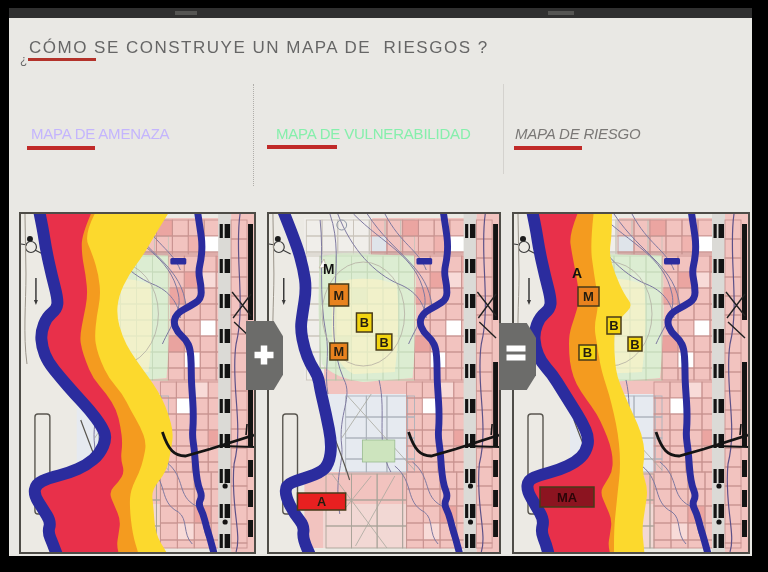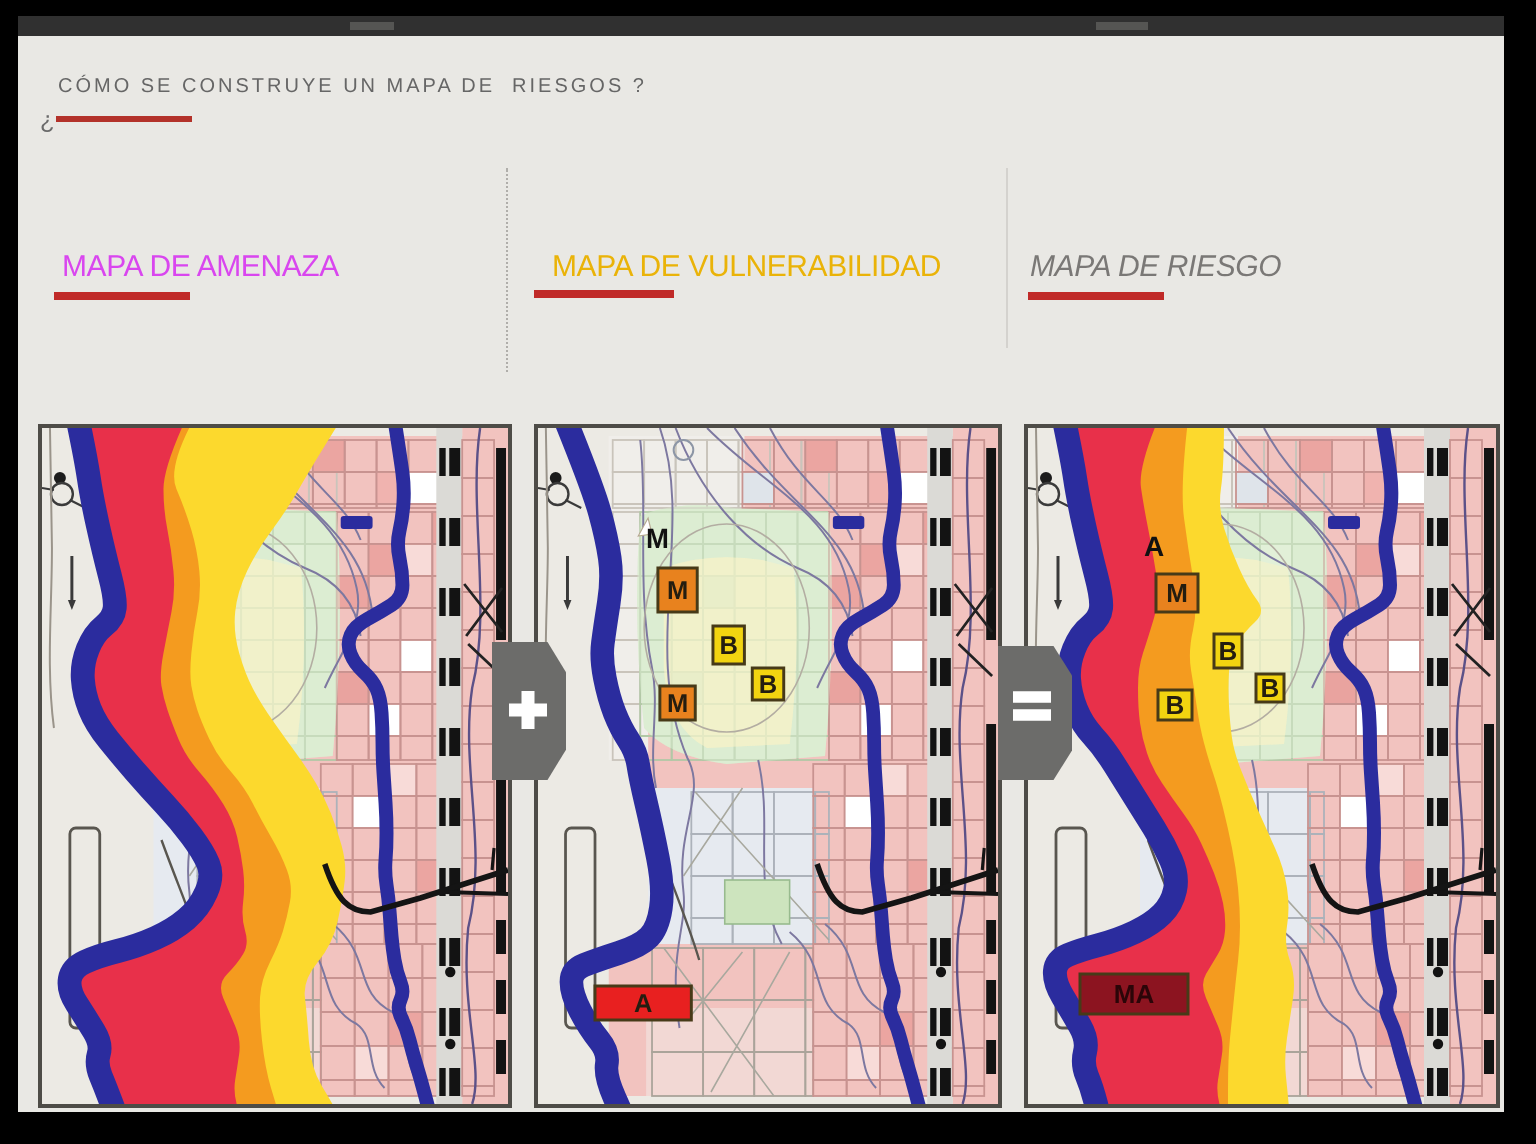--- a/index.html
+++ b/index.html
@@ -6,29 +6,29 @@
 </style></head><body>
 
 <div class="abs" style="left:9px;top:10px;width:743px;height:546px;background:#e9e8e4"></div>
 
 <div class="abs" style="left:9px;top:8px;width:743px;height:10px;background:#303030"></div>
 <div class="abs" style="left:175px;top:11px;width:22px;height:4px;background:#555553"></div>
 <div class="abs" style="left:548px;top:11px;width:26px;height:4px;background:#555553"></div>
 
 <div class="abs" style="left:20px;top:53px;font-size:12px;color:#6a6a6a;">¿</div>
 
-<div class="abs" style="left:29px;top:38px;font-size:10px;letter-spacing:1.5px;color:#666;text-align:right;">CÓMO SE CONSTRUYE UN MAPA DE&nbsp; RIESGOS ?</div>
+<div class="abs" style="left:29px;top:38px;font-size:17px;letter-spacing:1.5px;color:#666;text-align:right;">CÓMO SE CONSTRUYE UN MAPA DE&nbsp; RIESGOS ?</div>
 
 <div class="abs" style="left:28px;top:58px;width:68px;height:3px;background:#b3322a"></div>
 
-<div class="abs" style="left:31px;top:125px;font-size:15px;letter-spacing:-0.2px;color:#d946ef;">MAPA DE AMENAZA</div>
+<div class="abs" style="left:31px;top:125px;font-size:15px;letter-spacing:-0.2px;color:#c4b5fd;">MAPA DE AMENAZA</div>
 
 <div class="abs" style="left:27px;top:146px;width:68px;height:4px;background:#c02a28"></div>
 
-<div class="abs" style="left:276px;top:125px;font-size:15px;letter-spacing:-0.2px;color:#eab308;">MAPA DE VULNERABILIDAD</div>
+<div class="abs" style="left:276px;top:125px;font-size:15px;letter-spacing:-0.2px;color:#86efac;">MAPA DE VULNERABILIDAD</div>
 
 <div class="abs" style="left:267px;top:145px;width:70px;height:4px;background:#c02a28"></div>
 
 <div class="abs" style="left:515px;top:125px;font-size:15px;letter-spacing:-0.2px;color:#7a7876;font-style:italic;">MAPA DE RIESGO</div>
 
 <div class="abs" style="left:514px;top:146px;width:68px;height:4px;background:#c02a28"></div>
 
 <div class="abs" style="left:253px;top:84px;width:0;height:102px;border-left:1.5px dotted #b0aeaa"></div>
 
 <div class="abs" style="left:503px;top:84px;width:0;height:90px;border-left:1.5px solid #d4d2ce"></div>

